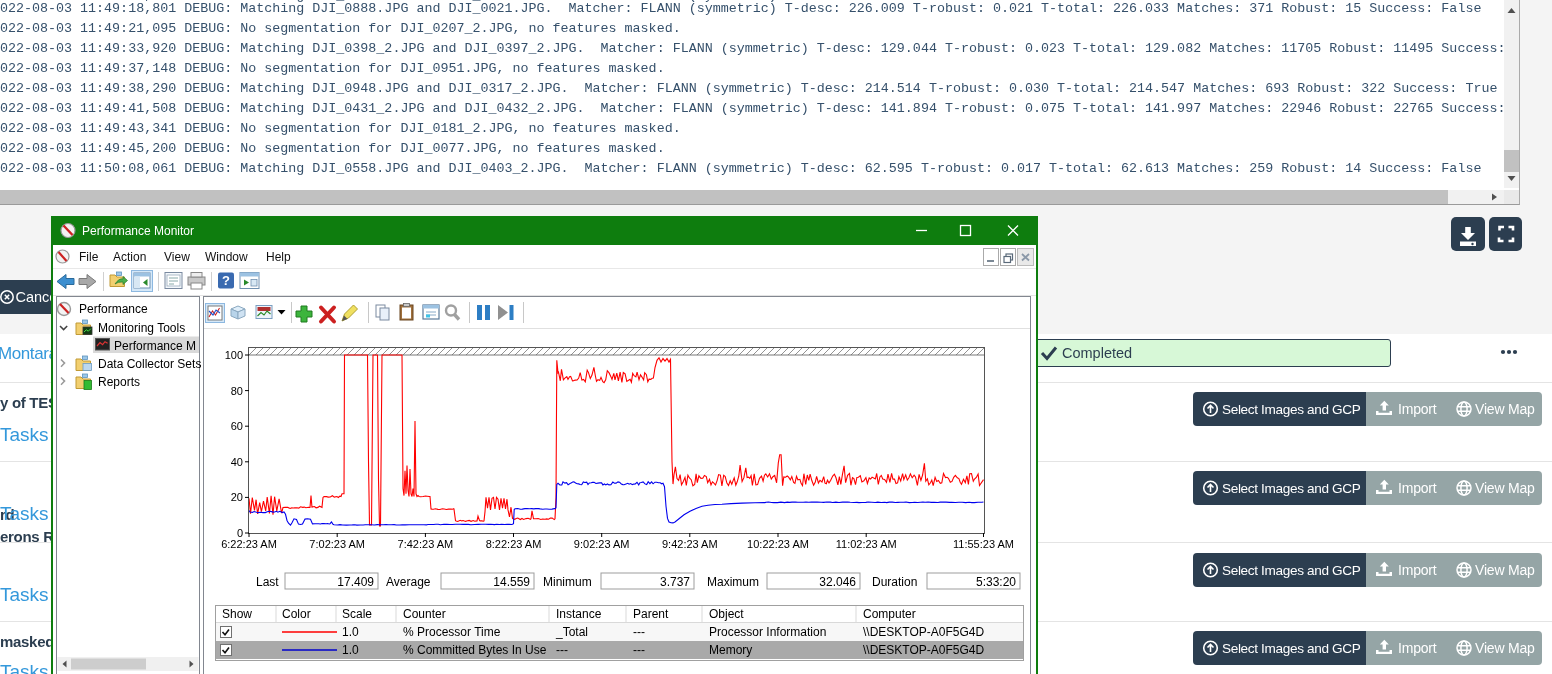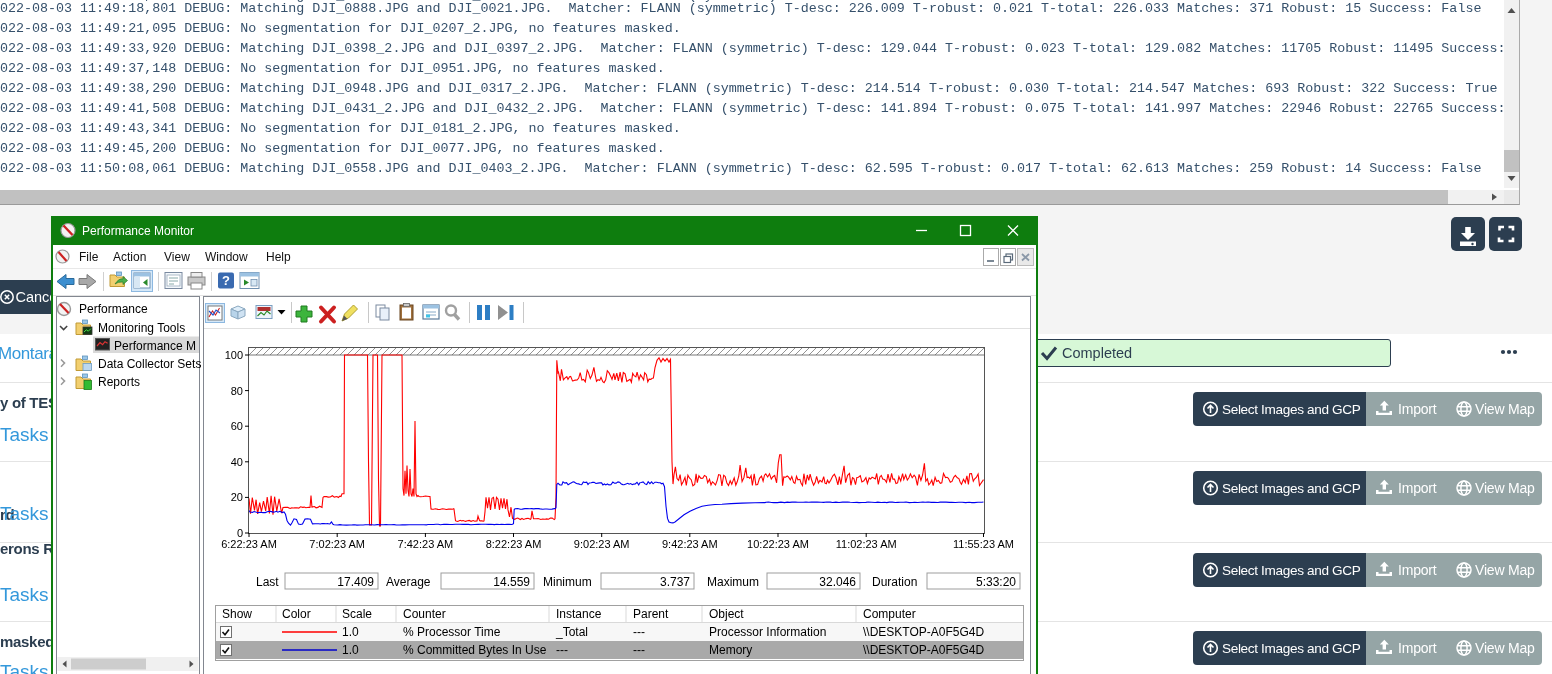--- a/index.html
+++ b/index.html
@@ -164,21 +164,21 @@
 <svg style="position:absolute;left:0;top:280px" width="60" height="34" viewBox="0 0 60 34">
  <circle cx="7" cy="17" r="6.2" stroke="#fff" stroke-width="1.5" fill="none"></circle>
  <path d="M4.8 14.8 L9.2 19.2 M9.2 14.8 L4.8 19.2" stroke="#fff" stroke-width="1.5"></path>
  <text x="15.5" y="21.5" font-family="Liberation Sans" font-size="14.5" fill="#ffffff">Cancel</text>
 </svg>
 <div style="position:absolute;left:-2px;top:344px;font-size:17px;color:#3498db;letter-spacing:-0.4px;">Montara 5</div>
 <div class="pname" style="top:394px;">y of TEST</div>
 <div class="tlink" style="top:424px;">Tasks <span class="tri"></span></div>
 <div class="pname" style="top:486px;margin-top:20px;">rd</div>
 <div class="tlink" style="top:503px;">Tasks <span class="tri"></span></div>
-<div class="pname" style="top:540px;">erons R</div>
+<div class="pname" style="top:528px;">erons R</div>
 <div class="tlink" style="top:584px;">Tasks <span class="tri"></span></div>
 <div class="pname" style="top:633px;">masked</div>
 <div class="tlink" style="top:661px;">Tasks <span class="tri"></span></div>
 
 <svg style="position:absolute;left:51px;top:216px;" width="987" height="460" viewBox="51 216 987 460">
 <defs>
  <clipPath id="plotclip">
         <rect x="249" y="348" width="735" height="185"></rect>
       </clipPath>
  <clipPath id="hatchclip">

